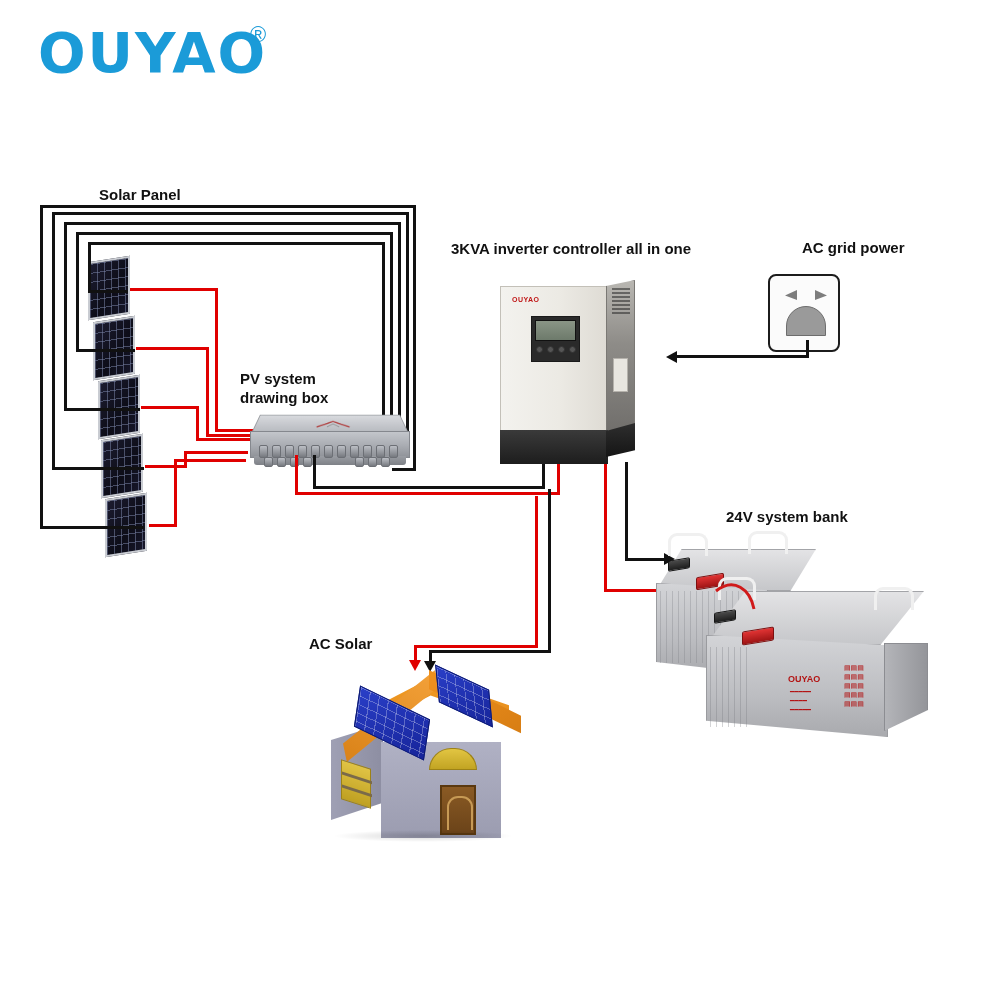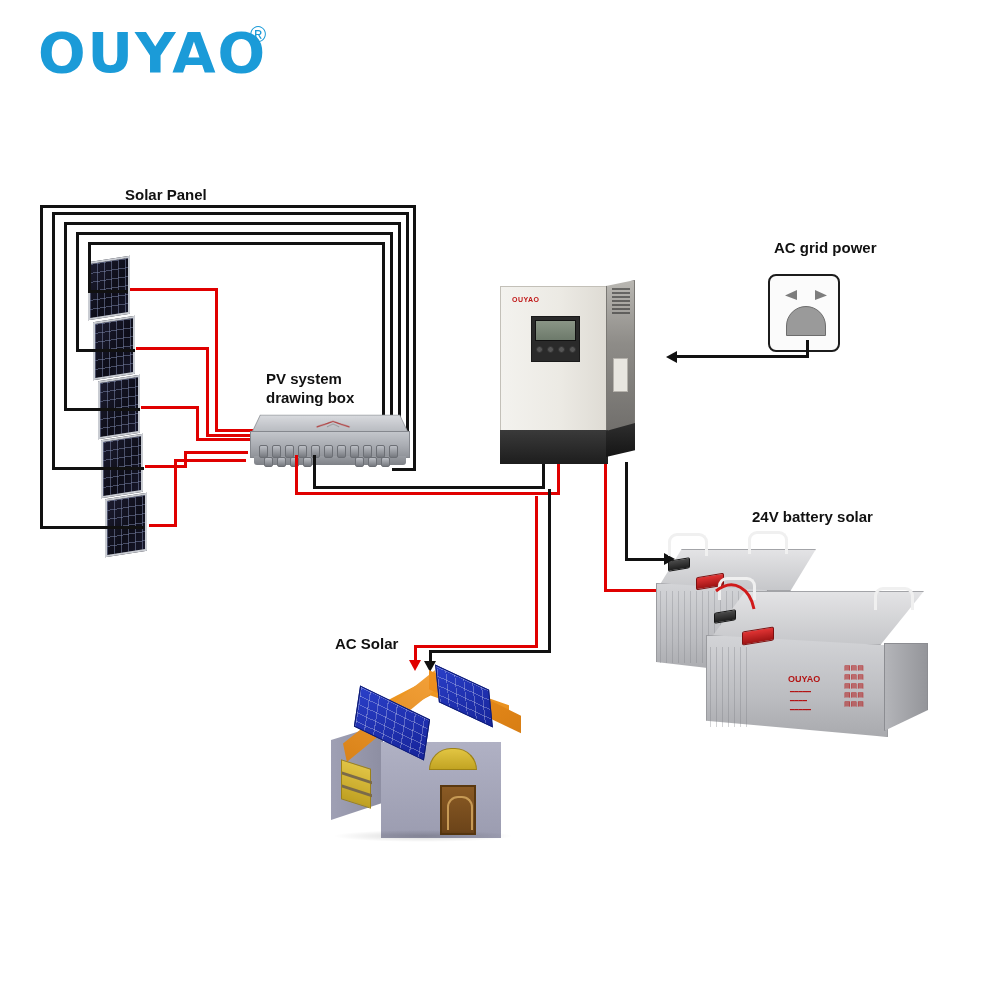--- a/index.html
+++ b/index.html
@@ -10,21 +10,21 @@
 
   
   #logo{position:absolute;left:38px;top:22px;width:270px;height:66px;}
   #logo .wordmark{font-family:"DejaVu Sans",sans-serif;font-weight:bold;
     font-size:56px;letter-spacing:2px;color:#1b9bd8;line-height:62px;
     -webkit-text-stroke:0px;}
   #logo .reg{position:absolute;left:212px;top:0px;font-size:22px;color:#1b9bd8;}
 
   
   .lbl{position:absolute;color:#111;font-size:15px;font-weight:600;
-       white-space:nowrap;line-height:18px;margin-left:26px;}
+       white-space:nowrap;line-height:18px;}
   #title{position:absolute;left:362px;top:171px;font-size:16.5px;
       font-weight:bold;color:#1414c8;white-space:nowrap;letter-spacing:0.1px;}
 
   
   .w{position:absolute;}
   .wk{background:#111111;}     
   .wr{background:#e00000;}     
 
   
   .arr{position:absolute;width:0;height:0;}
@@ -158,22 +158,23 @@
 
   <div id="logo">
     <div class="wordmark">OUYAO</div>
     <div class="reg">®</div>
   </div>
 
 
   <div class="lbl" style="left:99px;top:186px;">Solar Panel</div>
   <div class="lbl" style="left:240px;top:370px;">PV system</div>
   <div class="lbl" style="left:240px;top:389px;">drawing box</div>
-  <div class="lbl" style="left:748px;top:239px;">AC grid power</div>
-  <div class="lbl" style="left:726px;top:508px;">24V battery solar</div>
+  <div class="lbl" style="left:451px;top:240px;">3KVA inverter controller all in one</div>
+  <div class="lbl" style="left:802px;top:239px;">AC grid power</div>
+  <div class="lbl" style="left:726px;top:508px;">24V system bank</div>
   <div class="lbl" style="left:309px;top:635px;">AC Solar</div>
 
   <div class="panel" style="left:88px;top:259px;"></div>
   <div class="panel" style="left:93px;top:319px;"></div>
   <div class="panel" style="left:98px;top:378px;"></div>
   <div class="panel" style="left:101px;top:437px;"></div>
   <div class="panel" style="left:105px;top:496px;"></div>
 
   <div class="w wk" style="left:88px;top:290px;width:40px;height:3px;"></div>
   <div class="w wk" style="left:88px;top:242px;width:3px;height:51px;"></div>

